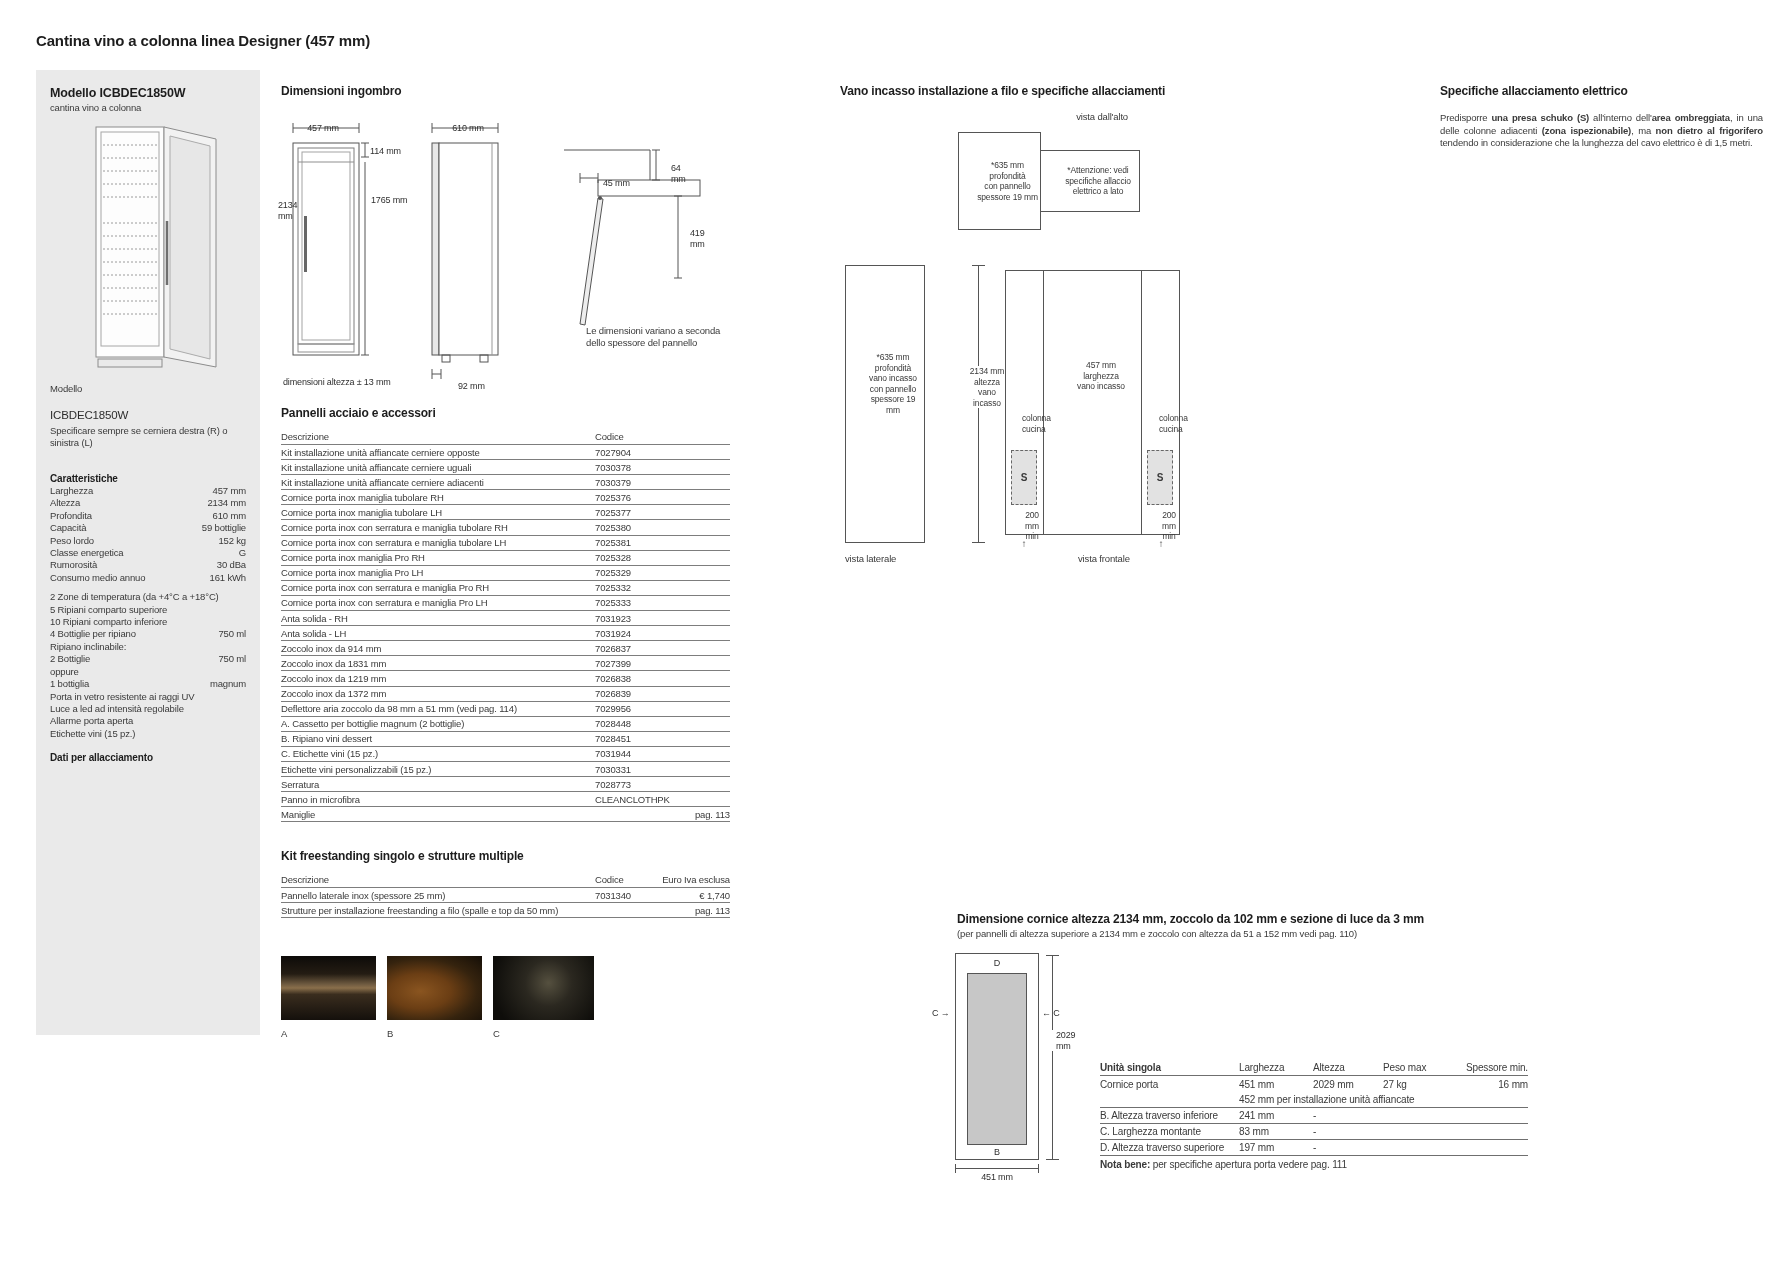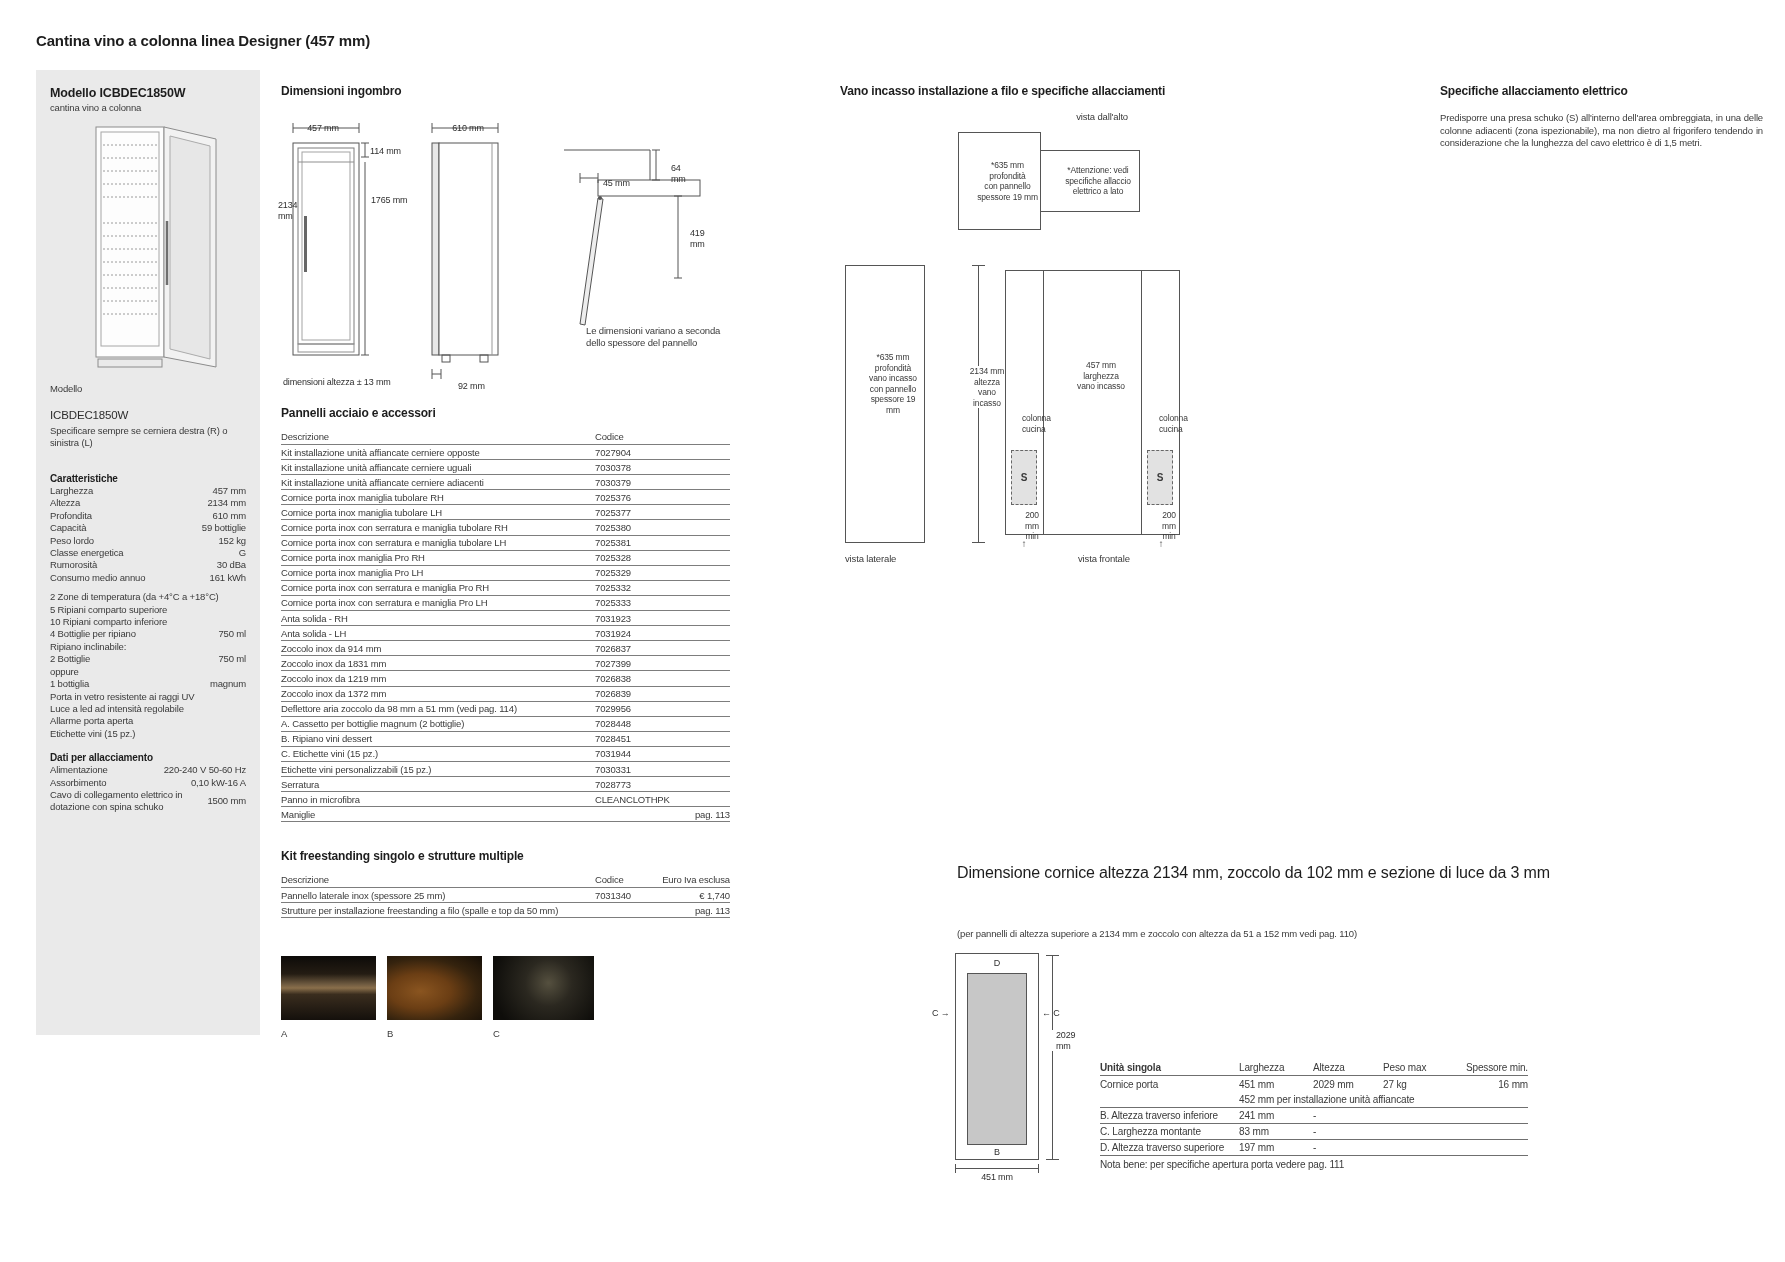--- a/index.html
+++ b/index.html
@@ -7,21 +7,21 @@
     font-family:"Liberation Sans", sans-serif; color:#3a3a3a; letter-spacing:-0.15px; }
   .abs { position:absolute; }
   .h1 { font-size:15px; font-weight:bold; color:#1d1d1d; white-space:nowrap; }
   .h2 { font-size:12px; font-weight:bold; color:#1d1d1d; white-space:nowrap; }
   .t9 { font-size:9.5px; line-height:12px; }
   .t8 { font-size:8.5px; line-height:10.5px; }
   .dim { font-size:9px; line-height:10.5px; color:#2f2f2f; }
   .pre { white-space:pre-line;padding-left:16px; }
   .ctr { text-align:center; }
   .rt  { text-align:right; }
-  .b   { font-weight:normal; }
+  .b   { font-weight:bold; }
   .jst { text-align:justify; }
 
   
   #sidebar { left:36px; top:70px; width:224px; height:965px; background:#eaeaea; padding:16px 14px; }
   .model-title { font-size:12.5px; font-weight:bold; color:#1d1d1d; }
   .model-sub { font-size:9.5px; margin-top:2px; }
   .srow { display:flex; justify-content:space-between; align-items:center; font-size:9.5px; line-height:12.4px; }
   .srow .sl { flex:1 1 auto; }
   .srow .sv { flex:0 0 auto; text-align:right; padding-left:4px; }
   .sec-h { font-size:10px; font-weight:bold; color:#1d1d1d; margin-bottom:1px; }
@@ -195,37 +195,20 @@
         <span class="sv"></span>
       </div>
 
       <div class="srow">
         <span class="sl">Etichette vini (15 pz.)</span>
         <span class="sv"></span>
       </div>
     </div>
 
   <div class="sec-h" style="margin-top:12px;">Dati per allacciamento</div>
-  <div>
-
-      <div class="srow">
-        <span class="sl" style="max-width:140px;">Alimentazione</span>
-        <span class="sv">220-240 V  50-60 Hz</span>
-      </div>
-
-      <div class="srow">
-        <span class="sl" style="max-width:140px;">Assorbimento</span>
-        <span class="sv">0,10 kW-16 A</span>
-      </div>
-
-      <div class="srow">
-        <span class="sl" style="max-width:140px;">Cavo di collegamento elettrico in dotazione con spina schuko</span>
-        <span class="sv">1500 mm</span>
-      </div>
-    </div>
 </aside>
 
 <div class="abs h2" style="left:281px; top:84px;">Dimensioni ingombro</div>
 
 <svg class="abs" style="left:287px; top:116px;" width="125" height="272" viewBox="0 0 125 272">
   <line x1="6" y1="12" x2="72" y2="12" stroke="#555"></line>
   <line x1="6" y1="7" x2="6" y2="17" stroke="#555"></line>
   <line x1="72" y1="7" x2="72" y2="17" stroke="#555"></line>
   <rect x="6" y="27" width="66" height="212" fill="#fff" stroke="#555"></rect>
   <rect x="11" y="32" width="56" height="196" fill="none" stroke="#7d7d7d"></rect>
@@ -497,21 +480,21 @@
 <div class="abs ctr" style="left:1006px; top:538px; width:36px; font-size:10px;">↑</div>
 <div class="abs ctr" style="left:1143px; top:538px; width:36px; font-size:10px;">↑</div>
 <div class="abs t9" style="left:845px; top:553px;">vista laterale</div>
 <div class="abs t9" style="left:1078px; top:553px;">vista frontale</div>
 
 <div class="abs h2" style="left:1440px; top:84px;">Specifiche allacciamento elettrico</div>
 <div class="abs t9 jst" style="left:1440px; top:112px; width:323px; line-height:12.5px;">
   <span>Predisporre </span><span class="b">una presa schuko (S)</span><span> all'interno dell'</span><span class="b">area ombreggiata</span><span>, in una delle colonne adiacenti </span><span class="b">(zona ispezionabile)</span><span>, ma </span><span class="b">non dietro al frigorifero</span><span> tendendo in considerazione che la lunghezza del cavo elettrico è di 1,5 metri.</span>
 </div>
 
-<div class="abs t9 b" style="left:957px; top:867px; white-space:nowrap; font-size:16px; color:#1d1d1d;">Dimensione cornice altezza 2134 mm, zoccolo da 102 mm e sezione di luce da 3 mm</div>
+<div class="abs t9 b" style="left:957px; top:913px; white-space:nowrap; font-size:12px; color:#1d1d1d;">Dimensione cornice altezza 2134 mm, zoccolo da 102 mm e sezione di luce da 3 mm</div>
 <div class="abs t9" style="left:957px; top:928px; white-space:nowrap;">(per pannelli di altezza superiore a 2134 mm e zoccolo con altezza da 51 a 152 mm vedi pag. 110)</div>
 
 <div class="box" style="left:955px; top:953px; width:84px; height:207px; background:#fff;"></div>
 <div class="box" style="left:967px; top:973px; width:60px; height:172px; background:#c7c7c7;"></div>
 <div class="abs dim ctr" style="left:955px; top:958px; width:84px;">D</div>
 <div class="abs dim ctr" style="left:955px; top:1147px; width:84px;">B</div>
 <div class="abs dim" style="left:932px; top:1008px;">C →</div>
 <div class="abs dim" style="left:1042px; top:1008px;">← C</div>
 <div class="vline" style="left:1052px; top:955px; height:205px;"></div>
 <div class="hline" style="left:1046px; top:955px; width:13px;"></div>

